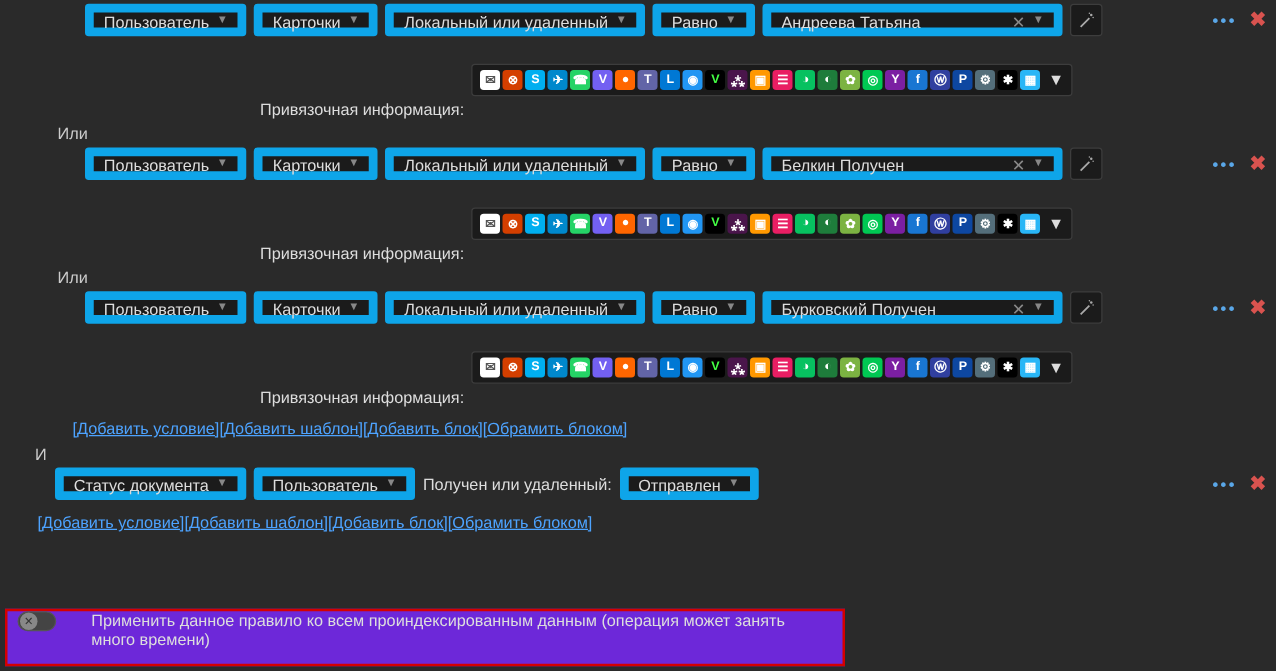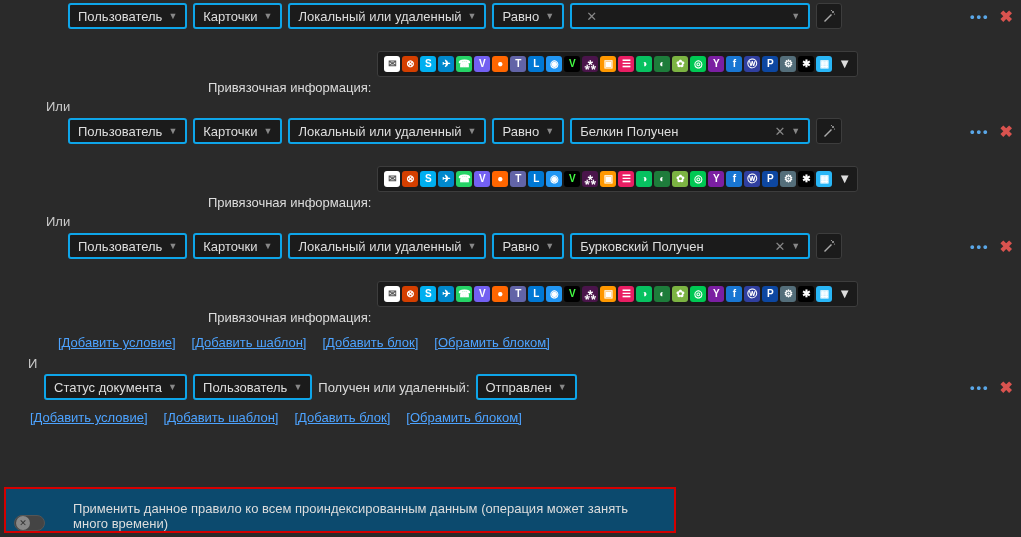--- a/index.html
+++ b/index.html
@@ -20,25 +20,25 @@
     align-items: center;
     gap: 6px;
     margin: 3px 0 3px 0;
     position: relative;
   }
   .row-main { margin-left: 68px; }
   .row-binding { margin-left: 208px; }
   .row-status { margin-left: 44px; }
   .pill {
     background: #1b1b1b;
-    border: 2px solid #0ea5e9;
+    border: 7px solid #0ea5e9;
     border-radius: 3px;
     height: 26px;
     display: flex;
-    align-items: center;
+    align-items: flex-start;
     padding: 0 8px;
     color: #ddd;
     white-space: nowrap;
   }
   .pill .caret {
     margin-left: 6px;
     font-size: 9px;
     color: #888;
   }
   .pill.value-wide { width: 240px; justify-content: space-between; }
@@ -77,38 +77,38 @@
     padding: 0 6px;
   }
   .ic {
     width: 16px; height: 16px; border-radius: 3px;
     display: flex; align-items: center; justify-content: center;
     font-size: 10px; font-weight: bold;
     color: #fff;
   }
   .links {
     margin: 10px 0 4px 58px;
-    display: flex; gap: 16px;
+    display: flex; 
   }
   .links-outer { margin-left: 30px; }
   .lnk {
     color: #4da3ff;
     text-decoration: underline;
     cursor: pointer;
   }
   .footer {
     position: absolute;
     left: 4px; bottom: 4px;
     width: 672px;
     height: 46px;
     border: 2px solid #d40000;
-    display: flex; align-items: flex-end;
+    display: flex; align-items: flex-start;
     padding: 0 8px;
     gap: 28px;
-    background: #0c4a6e;
+    background: #6d28d9;
   }
   .toggle {
     width: 34px; height: 16px;
     background: #444;
     border: 1px solid #555;
     border-radius: 8px;
     position: relative;
   }
   .toggle::after {
     content: "✕";
@@ -142,20 +142,21 @@
       </div>
       <div class="pill">
         <span>Локальный или удаленный</span>
         <span class="caret">▼</span>
       </div>
       <div class="pill">
         <span>Равно</span>
         <span class="caret">▼</span>
       </div>
       <div class="pill value-wide">
+        <span class="vtext">Андреева Татьяна</span>
         <span class="value-x">✕</span>
         <span class="caret">▼</span>
       </div>
       <div class="wand">
         <svg width="14" height="14" viewBox="0 0 14 14">
           <path d="M2 12 L9 5 L10 6 L3 13 Z" fill="#aaa"></path>
           <circle cx="11" cy="3" r="1" fill="#aaa"></circle>
           <circle cx="12.5" cy="5" r="0.6" fill="#aaa"></circle>
           <circle cx="9.5" cy="1.5" r="0.6" fill="#aaa"></circle>
         </svg>

